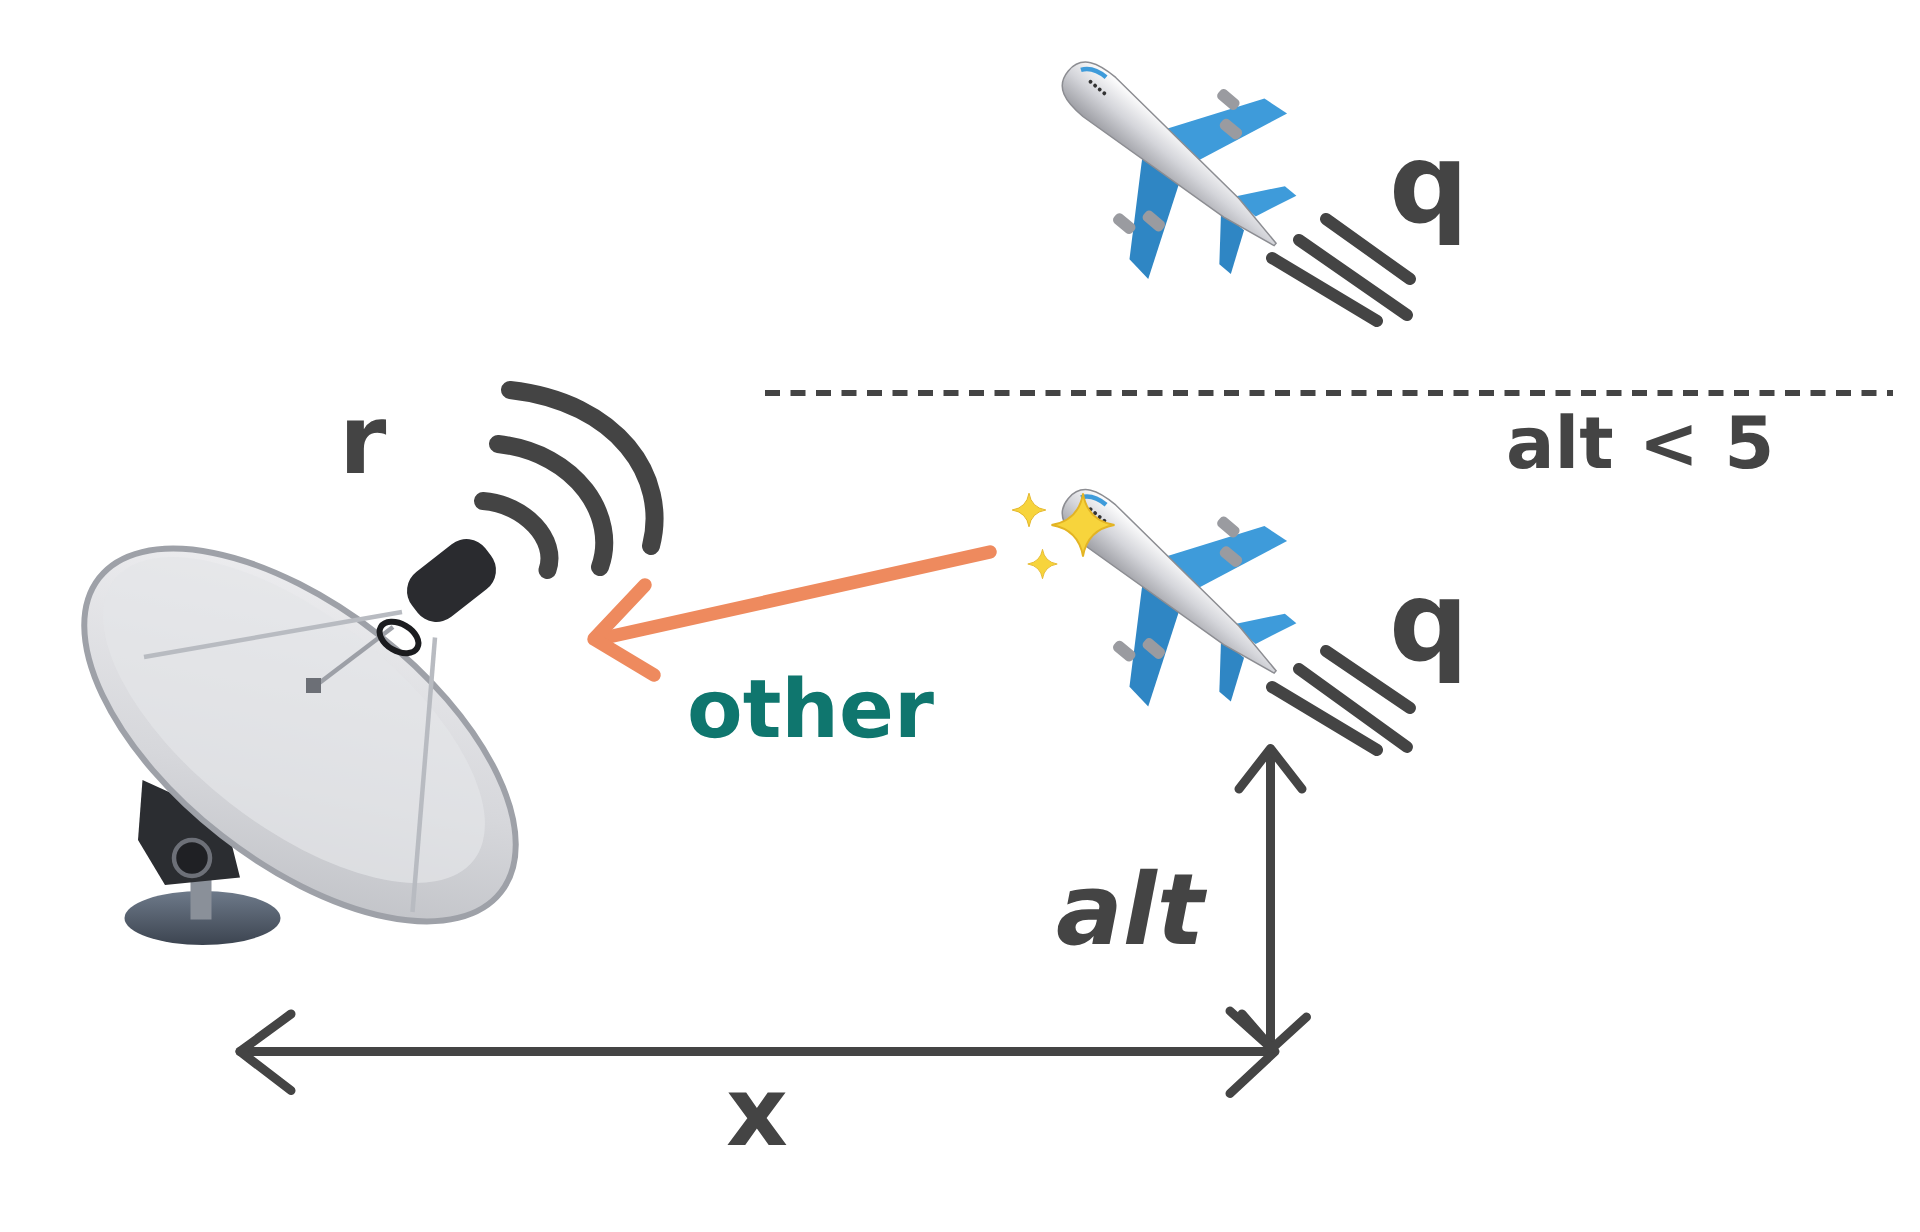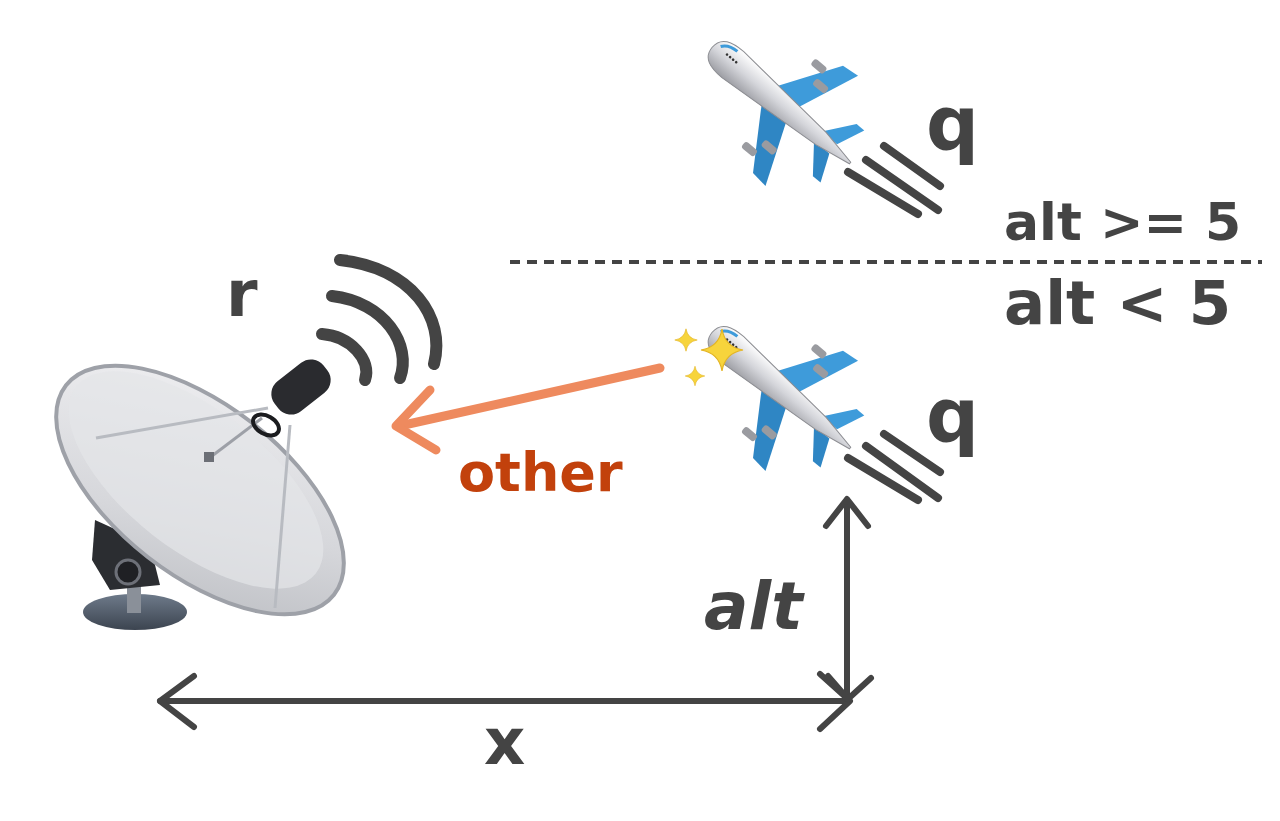--- a/index.html
+++ b/index.html
@@ -117,20 +117,19 @@
     <g fill="none" stroke="#444444" stroke-width="6" stroke-linecap="round" stroke-linejoin="round">
       <line x1="160" y1="701" x2="848" y2="701"></line>
       <polyline points="194,676 160,701 194,727"></polyline>
       <polyline points="820,674 850,701 820,729"></polyline>
       <polyline points="828,676 848,699 871,678"></polyline>
     </g>
   </svg>
 
   <div class="lbl" style="left:226px; top:262px; font-size:64px;">r</div>
   <div class="lbl" style="left:926px; top:86px; font-size:74px;">q</div>
-  <div class="lbl" style="left:1004px; top:196px; font-size:52px;">alt &gt;= 5</div>
-  <div class="lbl" style="left:1004px; top:272px; font-size:61px;">alt &lt; 5</div>
+  <div class="lbl" style="left:1004px; top:272px; font-size:48px;">alt &lt; 5</div>
   <div class="lbl" style="left:926px; top:378px; font-size:74px;">q</div>
-  <div class="lbl" style="left:458px; top:446px; font-size:54px; color:#c2410c;">other</div>
+  <div class="lbl" style="left:458px; top:446px; font-size:54px; color:#0f766e;">other</div>
   <div class="lbl" style="left:704px; top:574px; font-size:66px;font-style:italic;">alt</div>
   <div class="lbl" style="left:484px; top:710px; font-size:64px;">x</div>
 
 </div>
 
 </body></html>

